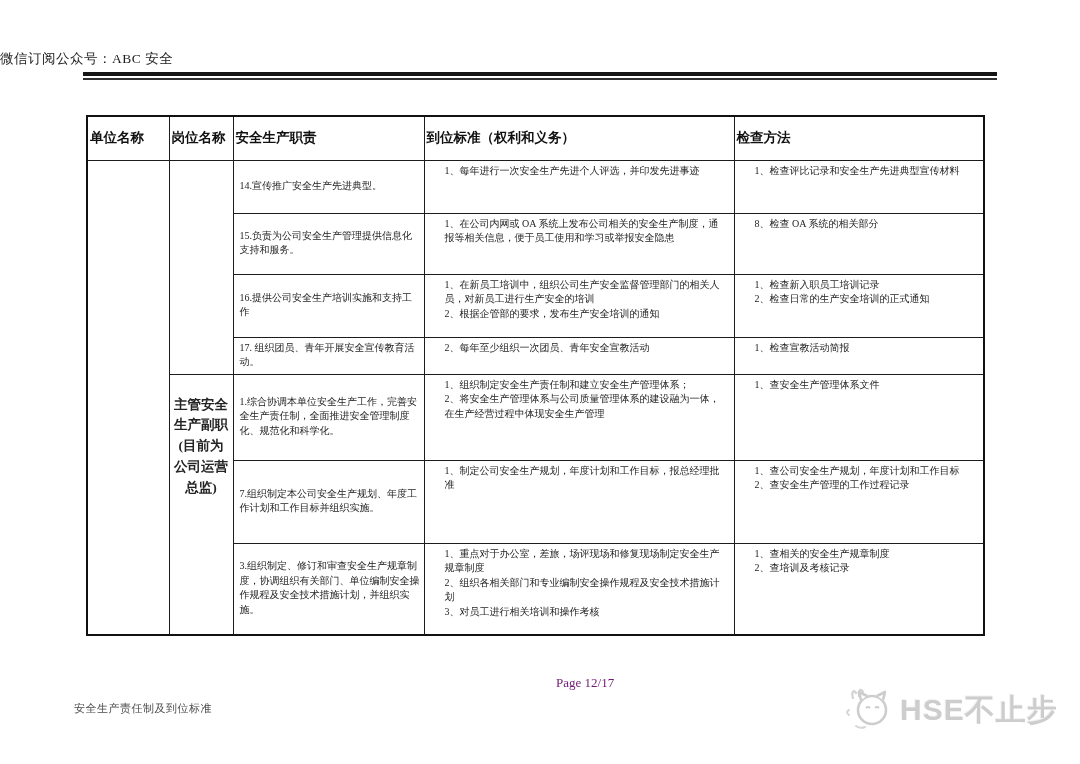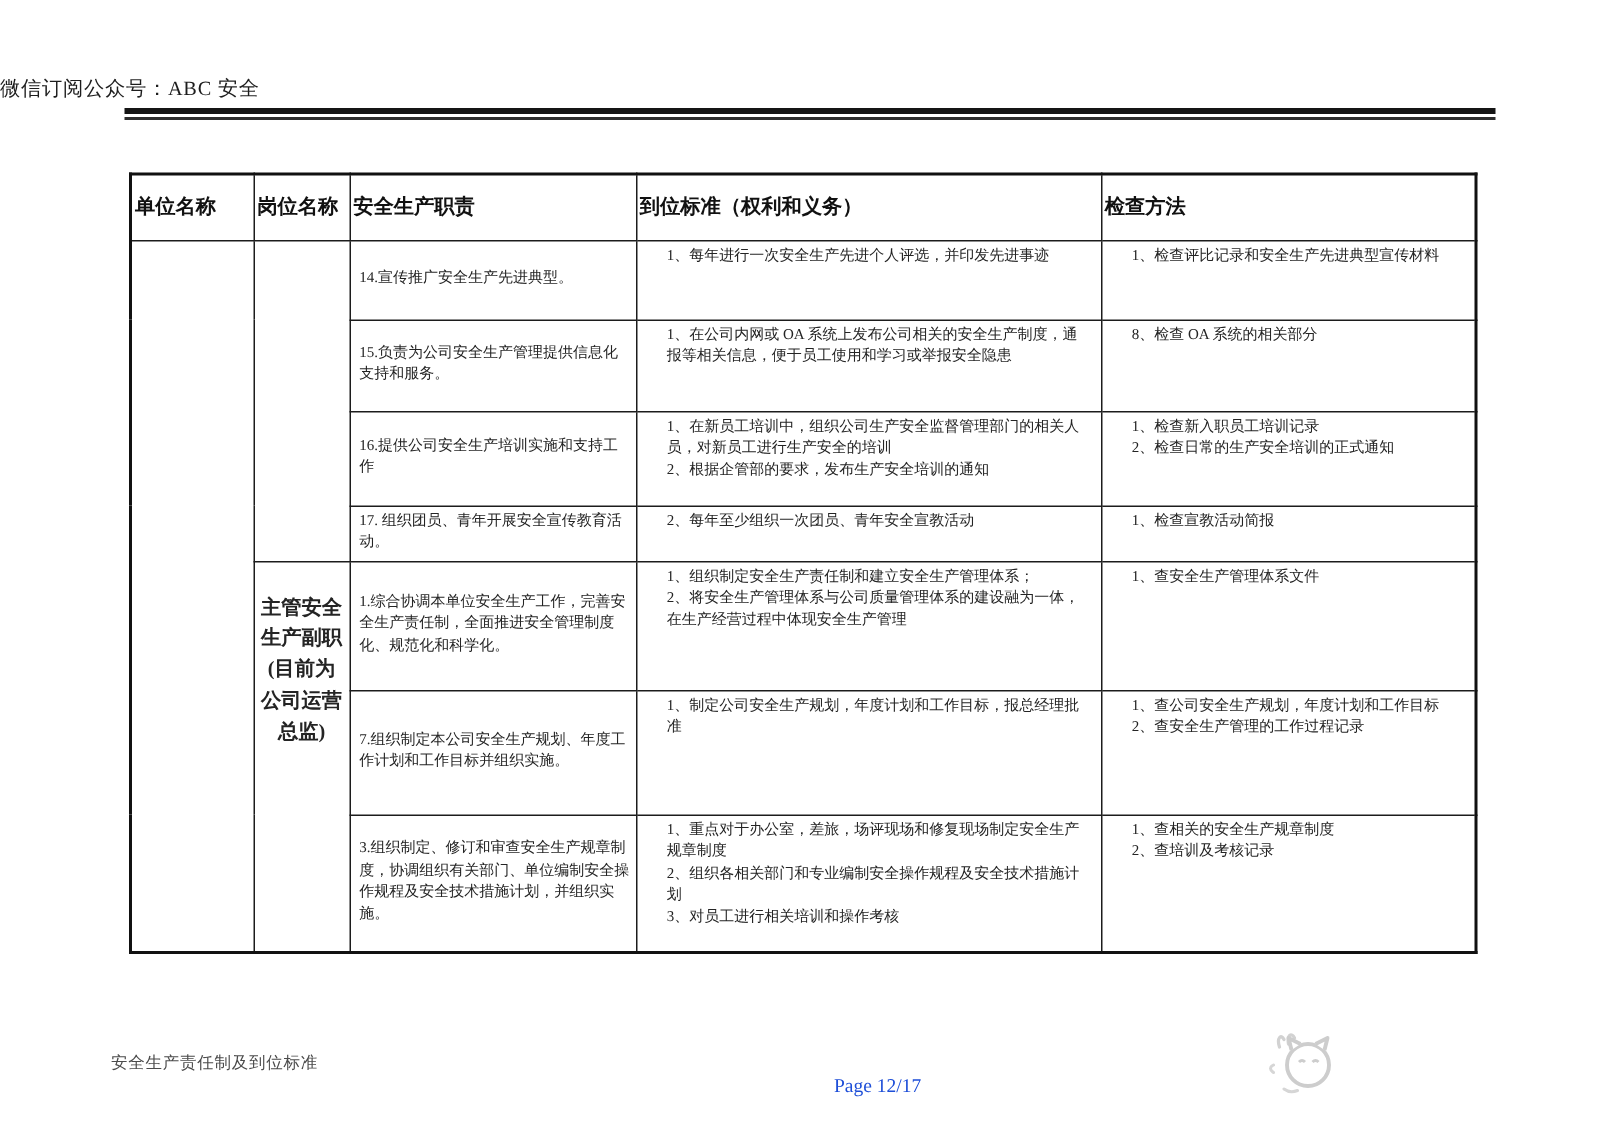--- a/index.html
+++ b/index.html
@@ -43,22 +43,22 @@
     padding:20px 3px; font-size:13.5px; line-height:1.55; white-space:pre-line;
   }
   td.unit { vertical-align:top; }
   tr.h44{height:44px} tr.h53{height:53px} tr.h61{height:61px} tr.h63{height:63px}
   tr.h36{height:36px} tr.h86{height:86px} tr.h83{height:83px} tr.h104{height:92px}
   .footer-left {
     position:absolute; left:74px; top:681px;
     font-size:11px; color:#4b4b4b; letter-spacing:0.5px;margin-top:20px;
   }
   .footer-page {
-    position:absolute; left:556px; top:716px;
-    font-size:13px; color:#1d4ed8;
+    position:absolute; left:556px; top:675px;
+    font-size:13px; color:#701a75;
   }
   .watermark {
     position:absolute; left:843px; top:686px;
     display:flex; align-items:center; gap:5px;
     color:#cdcdcd; user-select:none;
   }
   .watermark-text {
     font-size:30px; font-weight:bold; letter-spacing:1px;
     font-family:"Liberation Sans","DejaVu Sans",sans-serif;
     text-shadow:1px 1px 0 #ffffff, -1px -1px 0 #f2f2f2;
@@ -144,13 +144,14 @@
       <path d="M16 10 C15 4, 18 2, 20 6" stroke="#d2d2d2" stroke-width="2.2" stroke-linecap="round"></path>
       <circle cx="29" cy="24" r="14" stroke="#cdcdcd" stroke-width="2.6"></circle>
       <path d="M18 14 L16 6 L24 10" stroke="#cdcdcd" stroke-width="2.6" stroke-linejoin="round" fill="#ffffff"></path>
       <path d="M40 14 L42 6 L34 10" stroke="#cdcdcd" stroke-width="2.6" stroke-linejoin="round" fill="#ffffff"></path>
       <path d="M23 22 q2 -2 4 0" stroke="#cdcdcd" stroke-width="2"></path>
       <path d="M32 22 q2 -2 4 0" stroke="#cdcdcd" stroke-width="2"></path>
       <path d="M6 24 q-4 2 0 5" stroke="#d6d6d6" stroke-width="2" stroke-linecap="round"></path>
       <path d="M13 40 q4 3 9 1" stroke="#d6d6d6" stroke-width="2" stroke-linecap="round"></path>
     </svg>
   </span>
+  <span class="watermark-text">HSE不止步</span>
 </div>
 
 </body></html>

